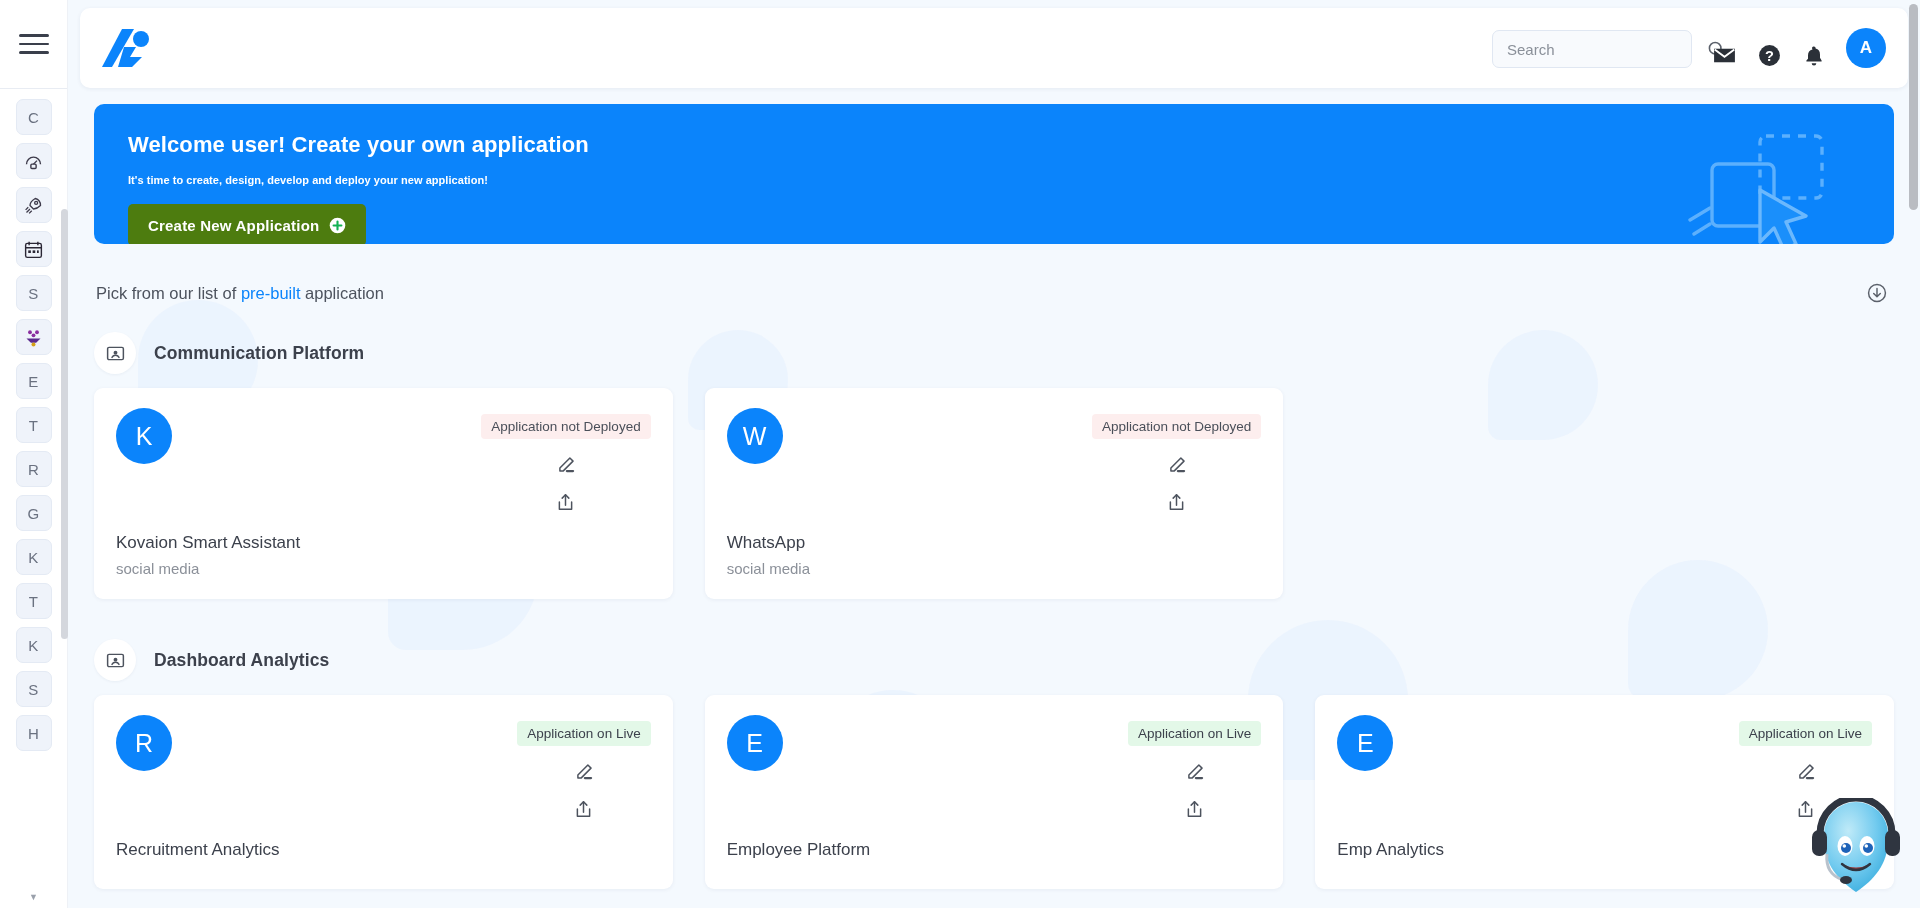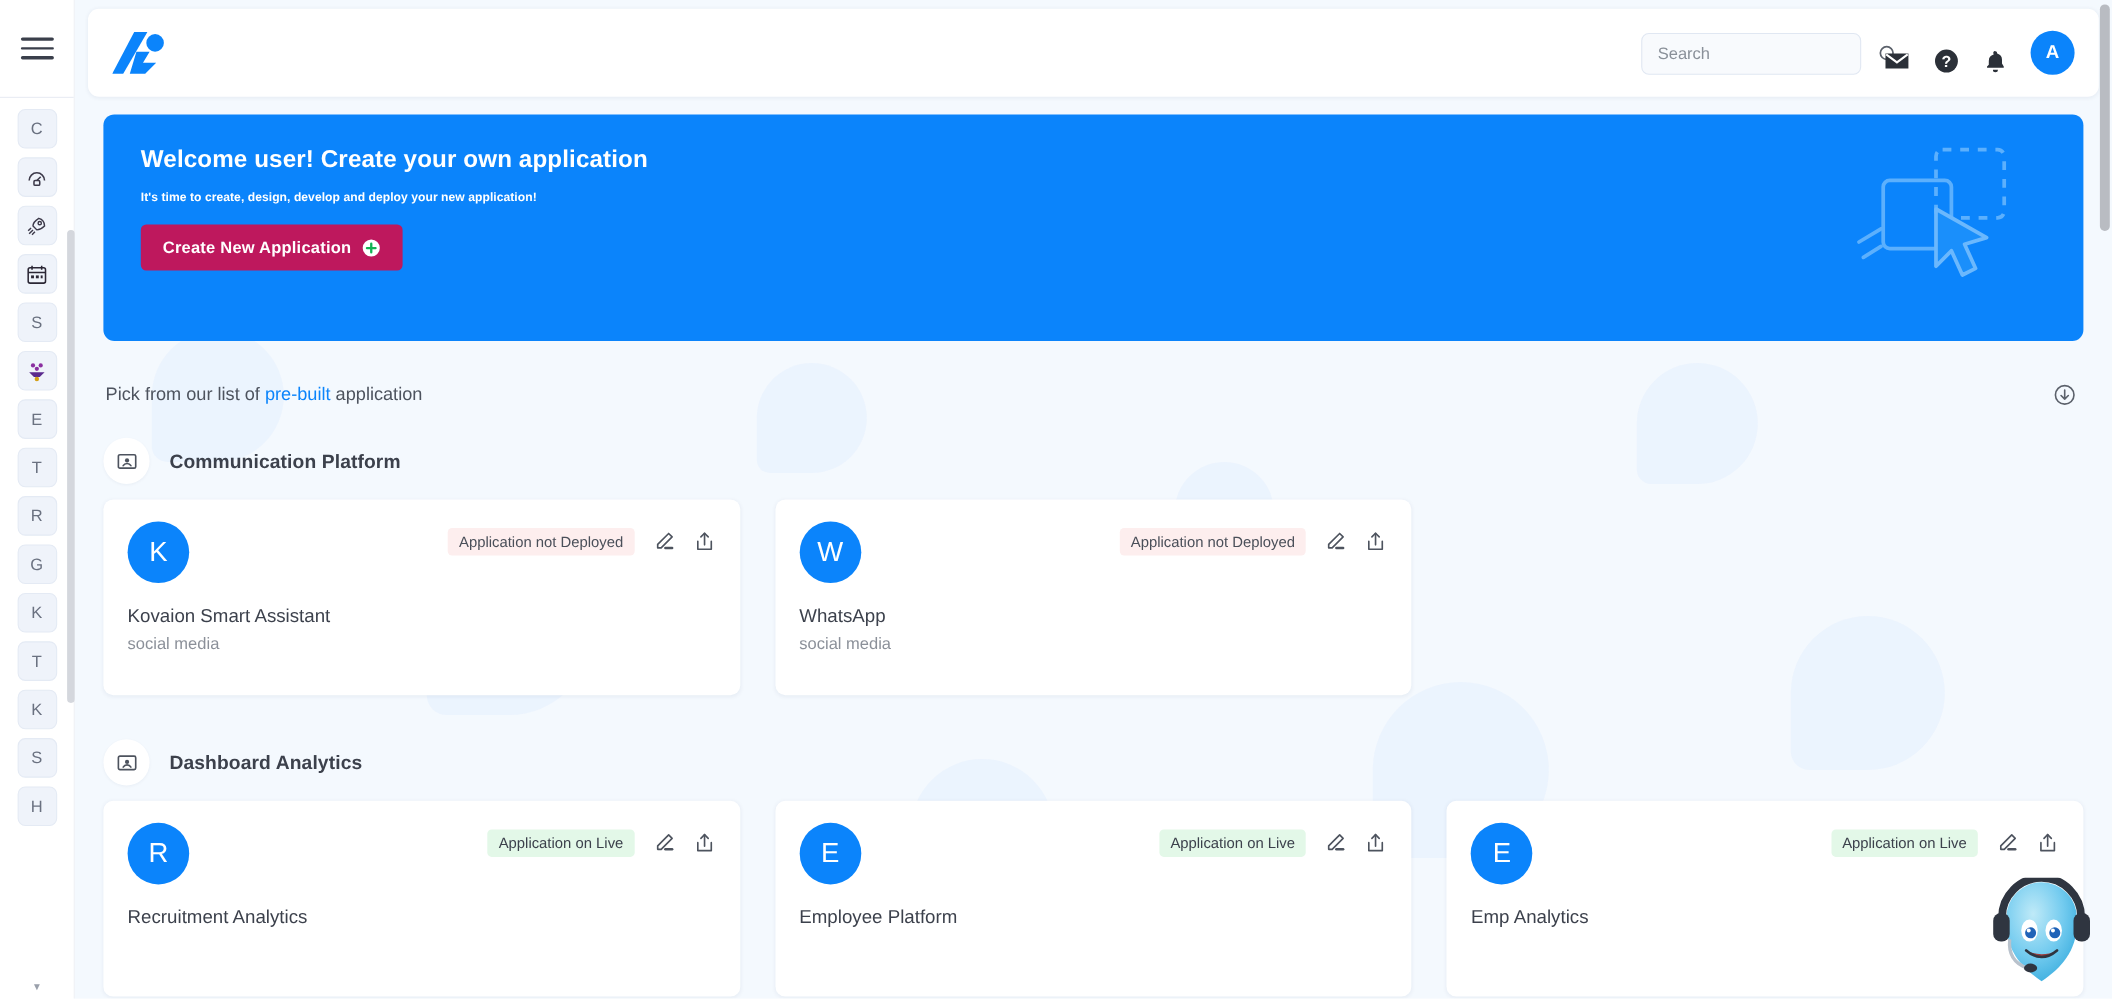--- a/index.html
+++ b/index.html
@@ -126,37 +126,37 @@
     position: relative;
     z-index: 4;
     height: calc(908px - 88px);
     padding: 8px 26px 0 26px;
     overflow: hidden;
   }
 
   
   .banner {
     position: relative;
-    height: 206px;
+    height: 140px;
     margin: 8px 0 0 0;
     background: #0b84fb;
     border-radius: 10px;
     padding: 28px 34px;
     overflow: hidden;
   }
   .banner h1 {
     color: #ffffff; font-size: 22px; font-weight: 600; letter-spacing: .1px;
   }
   .banner p {
     color: #ffffff; font-size: 11px; font-weight: 600; margin-top: 16px; letter-spacing: .05px;
   }
   .banner-btn {
     margin-top: 18px;
     display: inline-flex; align-items: center; gap: 10px;
-    background: #be185d; color: #fff;
+    background: #4d7c0f; color: #fff;
     border: none; border-radius: 5px;
     height: 42px; padding: 0 20px;
     font-family: "Liberation Sans", sans-serif;
     font-size: 15px; font-weight: 700; letter-spacing: .2px;
     cursor: pointer;
   }
   .banner-art {
     position: absolute; right: 46px; top: 28px;
     width: 160px; height: 130px;
     pointer-events: none;
@@ -203,20 +203,21 @@
   .card-avatar {
     width: 56px; height: 56px; border-radius: 50%;
     background: #0b84fb; color: #fff;
     display: flex; align-items: center; justify-content: center;
     font-size: 25px; font-weight: 400;
   }
   .card-actions {
     margin-left: auto;
     display: flex; align-items: center; gap: 16px;
     padding-top: 6px;
+    flex-direction: column;
   }
   .badge {
     font-size: 13.5px;
     padding: 5px 10px;
     border-radius: 4px;
     white-space: nowrap;
   }
   .badge.notdeployed { background: #fdeeee; color: #4a4f59; }
   .badge.live { background: #e3f8e8; color: #3c414c; }
   .card-name { margin-top: 20px; font-size: 17px; color: #3c414c; }

